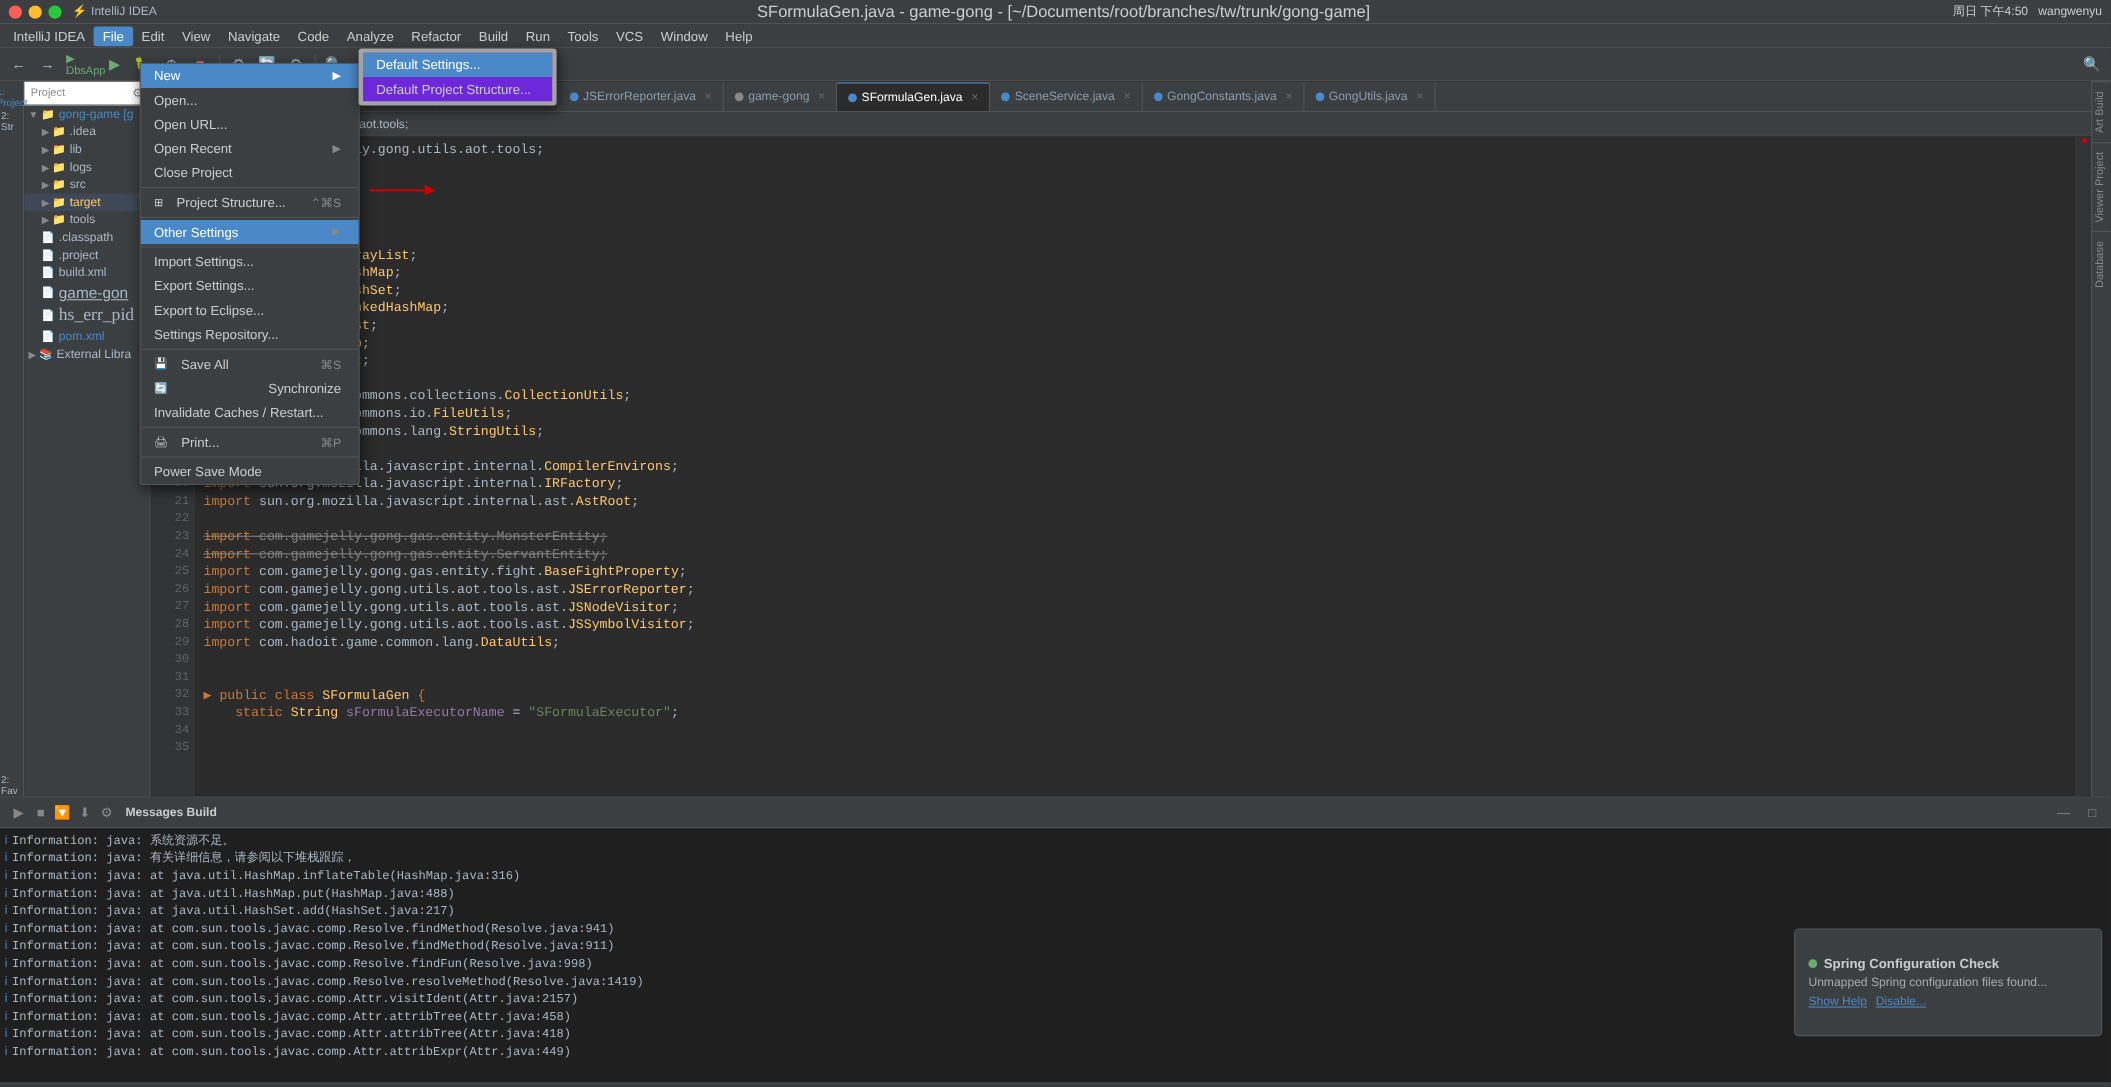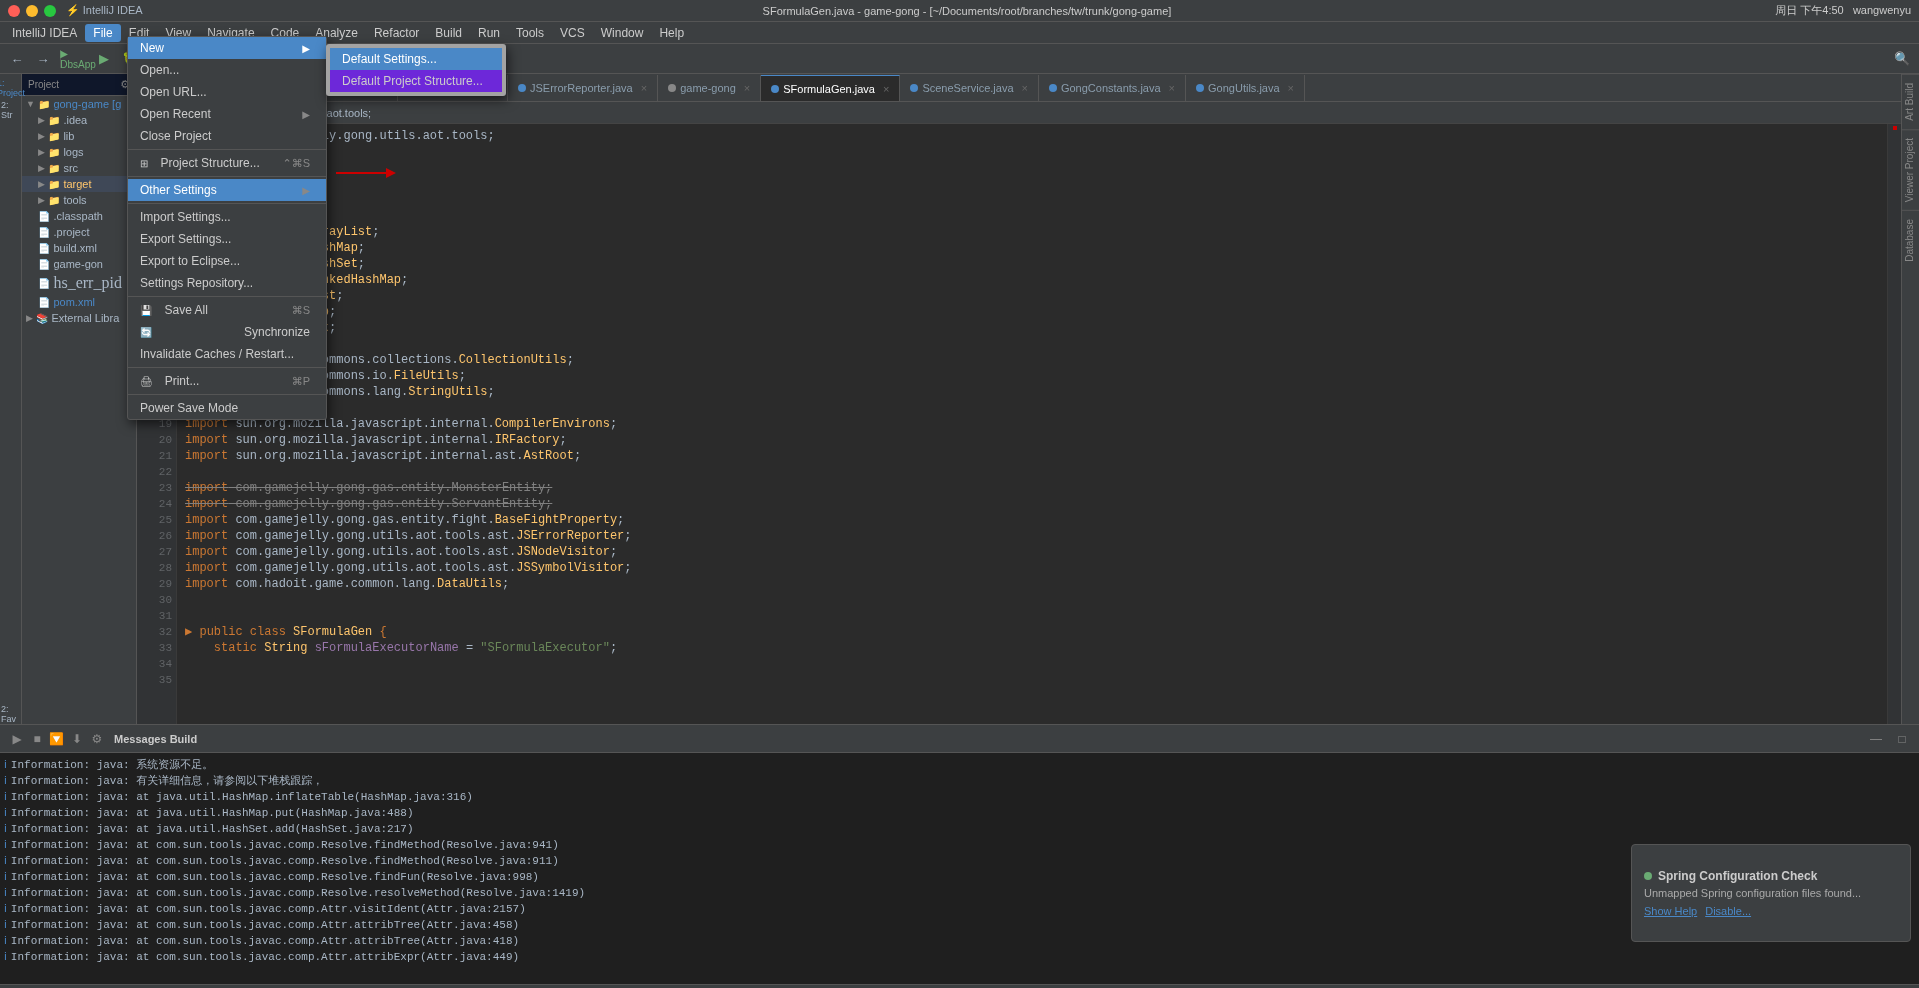--- a/index.html
+++ b/index.html
@@ -37,21 +37,21 @@
     .tl-yellow { background: #febc2e; }
     .tl-green { background: #28c840; }
     .app-icon-label {
       font-size: 11px;
       color: #a9b7c6;
       margin-right: 16px;
     }
     .title-center {
       flex: 1;
       text-align: center;
-      font-size: 11px;
+      font-size: 15px;
       color: #ccc;
     }
     .title-right {
       font-size: 11px;
       color: #ccc;
     }
 
     
     .menu-bar {
       height: 22px;
@@ -373,21 +373,21 @@
 
     
     .dropdown-item.highlighted {
       background: #4a88c7;
       color: #fff;
     }
     .dropdown-item.highlighted .arrow { color: #fff; }
 
     .project-panel-header {
       height: 22px;
-      background: #0f172a;
+      background: #ffffff;
       border-bottom: 1px solid #555;
       display: flex;
       align-items: center;
       padding: 0 6px;
       font-size: 11px;
       color: #a9b7c6;
     }
 
     
     .breadcrumb-bar {
@@ -534,21 +534,21 @@
     <div class="tree-item indent-1">
       <span class="tree-icon">📄</span>
       <span style="font-size:11px;">.project</span>
     </div>
     <div class="tree-item indent-1">
       <span class="tree-icon">📄</span>
       <span style="font-size:11px;">build.xml</span>
     </div>
     <div class="tree-item indent-1">
       <span class="tree-icon">📄</span>
-      <span style="font-size:11px;">game-gon</span>
+      <span style="font-size:14px;text-decoration:underline;">game-gon</span>
     </div>
     <div class="tree-item indent-1">
       <span class="tree-icon">📄</span>
       <span style="font-size:16px;font-family:Liberation Serif, serif;">hs_err_pid</span>
     </div>
     <div class="tree-item indent-1">
       <span class="tree-icon">📄</span>
       <span style="font-size:11px;color:#4a88c7;">pom.xml</span>
     </div>
     <div class="tree-item">
@@ -734,21 +734,21 @@
     <div class="build-msg info"><span class="build-msg-icon">ℹ</span>Information: java: at com.sun.tools.javac.comp.Attr.attribExpr(Attr.java:449)</div>
   </div>
 </div>
 
 <div class="status-bar">
 
   <div style="flex:1"></div>
 
 </div>
 
-<div class="dropdown-overlay" style="left: 127px; top: 36px;">
+<div class="dropdown-overlay" style="left: 127px; top: 57px;">
   <div class="dropdown-menu">
     <div class="dropdown-item highlighted">
       <span>New</span>
       <span class="arrow">▶</span>
     </div>
     <div class="dropdown-item">
       <span>Open...</span>
     </div>
     <div class="dropdown-item">
       <span>Open URL...</span>

